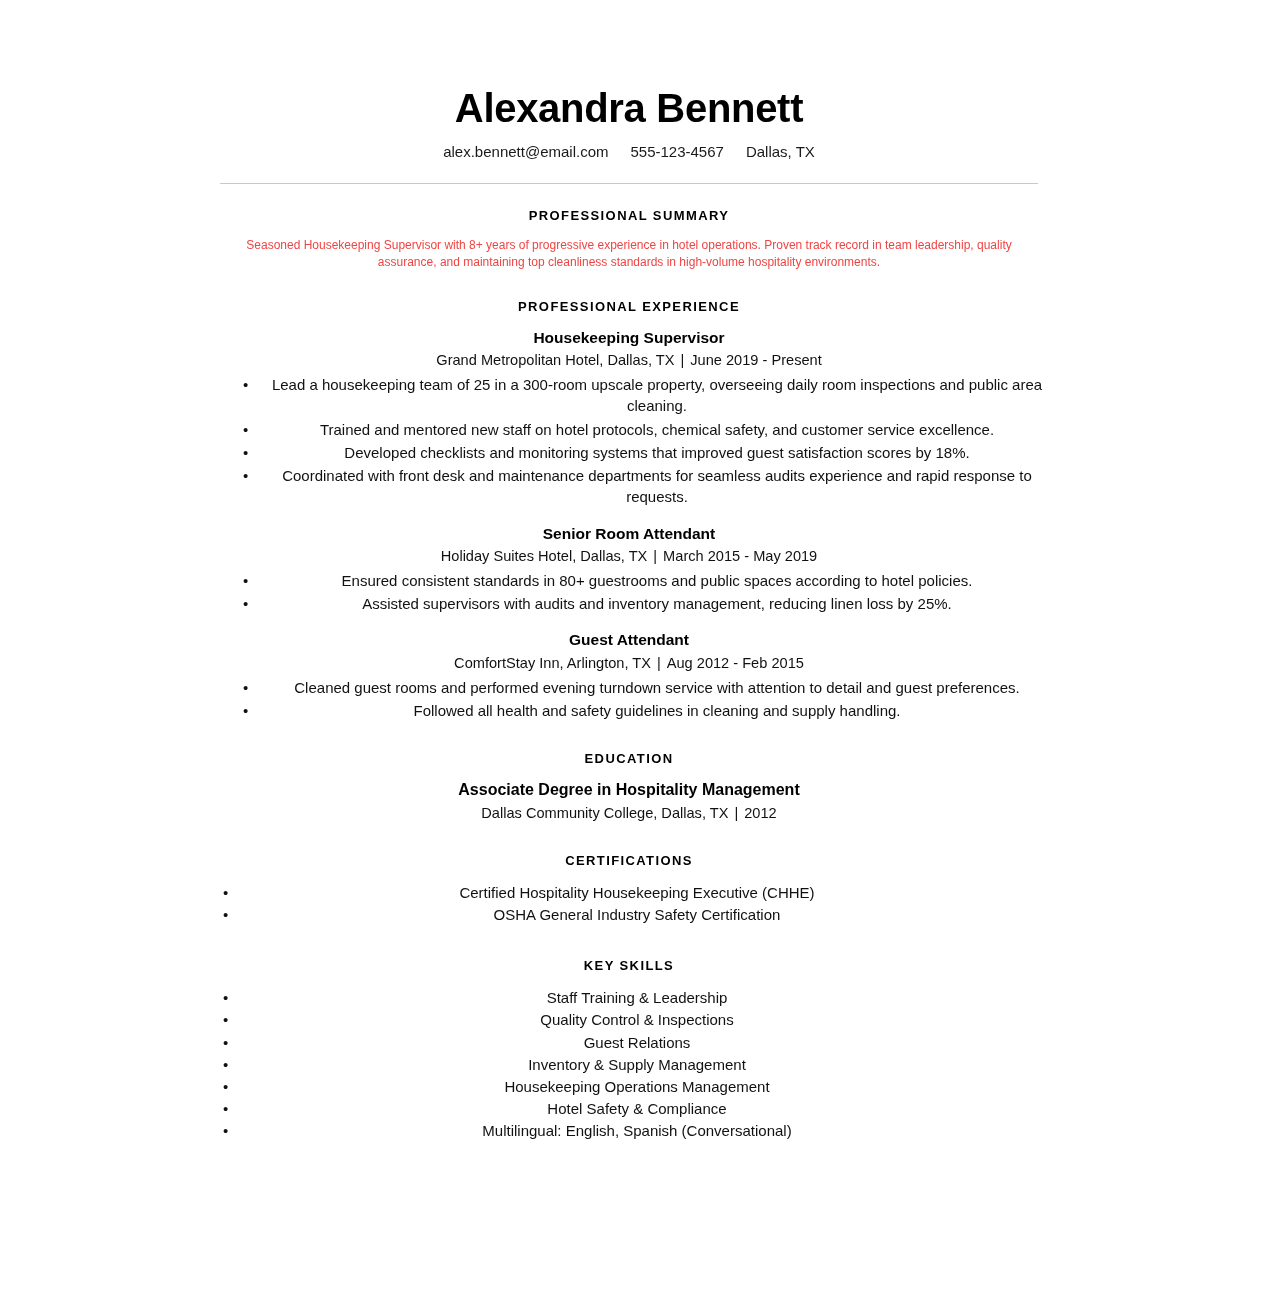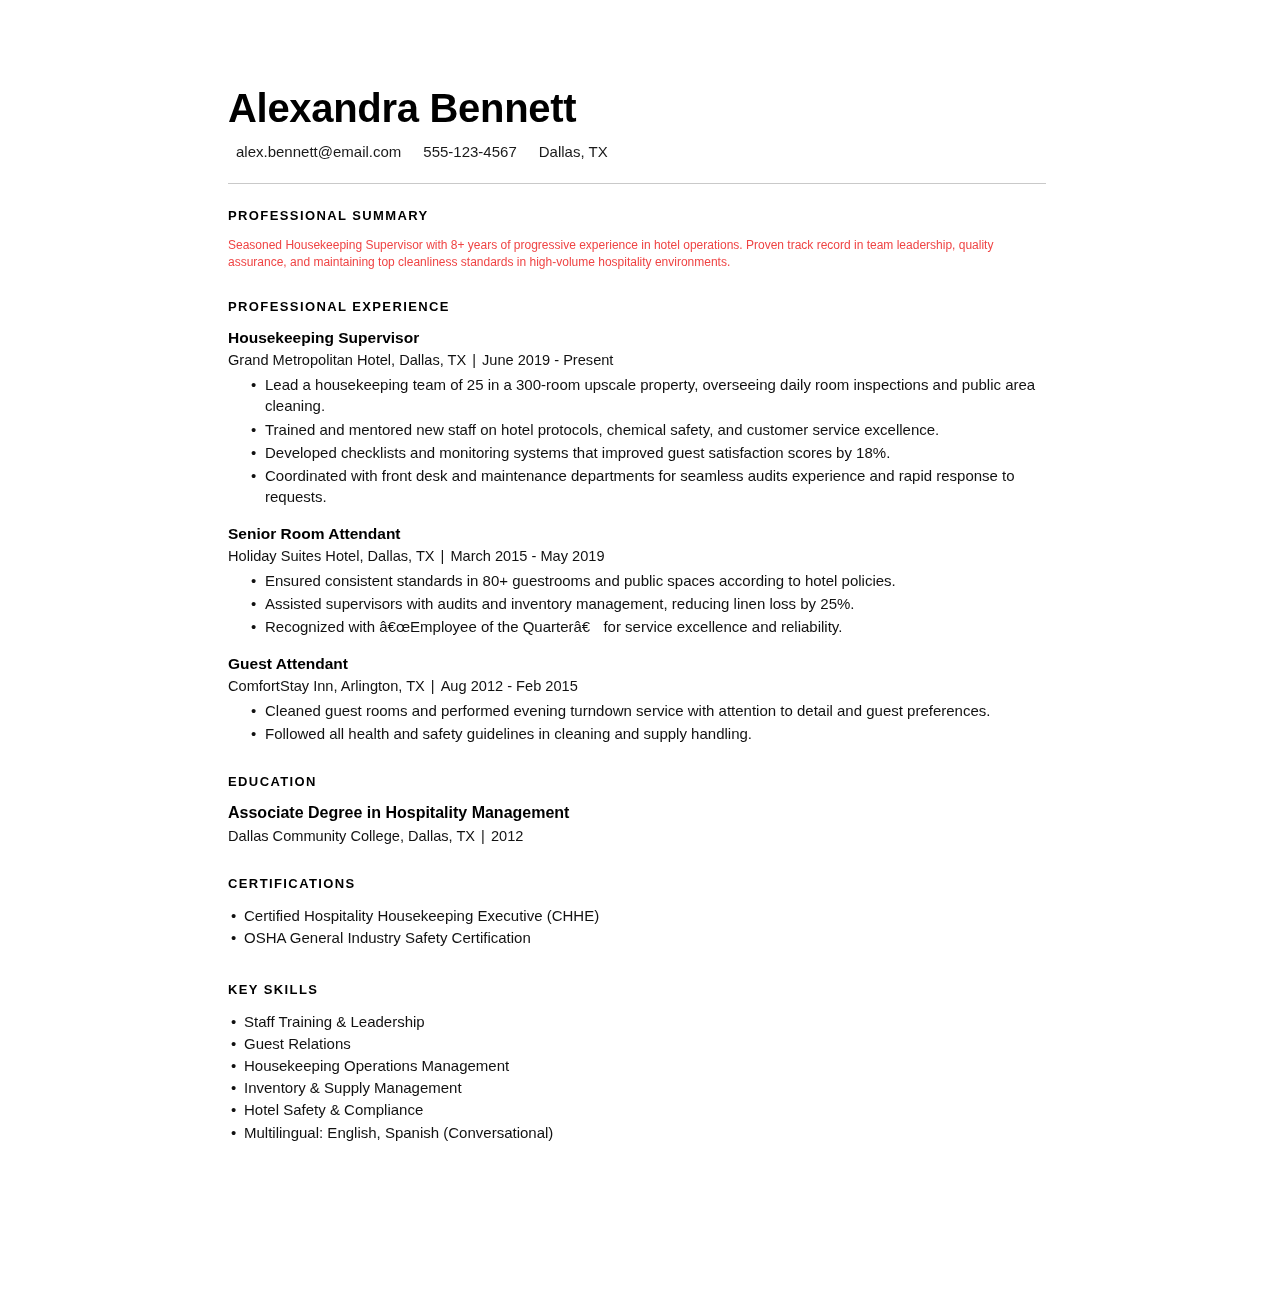--- a/index.html
+++ b/index.html
@@ -18,23 +18,24 @@
   .page {
     position: relative;
     width: 1278px;
     height: 1300px;
     background: #ffffff;
     box-sizing: border-box;
   }
 
   .resume {
     position: absolute;
-    left: 228px;
+    left: 220px;
     top: 86px;
     width: 818px;
+    text-align: center;
   }
 
   
   .name {
     font-size: 40px;
     font-weight: bold;
     letter-spacing: -0.3px;
     line-height: 1.12;
     margin: 0 0 12px 0;
     color: #000;
@@ -209,21 +210,20 @@
       </div>
 
       <div class="job">
         <div class="job-title">Senior Room Attendant</div>
         <div class="job-meta">
           <span>Holiday Suites Hotel, Dallas, TX</span><span class="meta-sep">|</span><span>March 2015 - May 2019</span>
         </div>
         <ul class="bullets bullets-wide">
           <li>Ensured consistent standards in 80+ guestrooms and public spaces according to hotel policies.</li>
           <li>Assisted supervisors with audits and inventory management, reducing linen loss by 25%.</li>
-          <li>Recognized with â€œEmployee of the Quarterâ€ for service excellence and reliability.</li>
         </ul>
       </div>
 
       <div class="job">
         <div class="job-title">Guest Attendant</div>
         <div class="job-meta">
           <span>ComfortStay Inn, Arlington, TX</span><span class="meta-sep">|</span><span>Aug 2012 - Feb 2015</span>
         </div>
         <ul class="bullets bullets-wide">
           <li>Cleaned guest rooms and performed evening turndown service with attention to detail and guest preferences.</li>
@@ -247,22 +247,23 @@
       <ul class="plain-list">
         <li>Certified Hospitality Housekeeping Executive (CHHE)</li>
         <li>OSHA General Industry Safety Certification</li>
       </ul>
     </div>
 
     <div class="section section-skills">
       <h2 class="section-title">KEY SKILLS</h2>
       <ul class="plain-list">
         <li>Staff Training &amp; Leadership</li>
+        <li>Quality Control &amp; Inspections</li>
         <li>Guest Relations</li>
+        <li>Inventory &amp; Supply Management</li>
         <li>Housekeeping Operations Management</li>
-        <li>Inventory &amp; Supply Management</li>
         <li>Hotel Safety &amp; Compliance</li>
         <li>Multilingual: English, Spanish (Conversational)</li>
       </ul>
     </div>
 
   </div>
 </div>
 
 </body></html>

